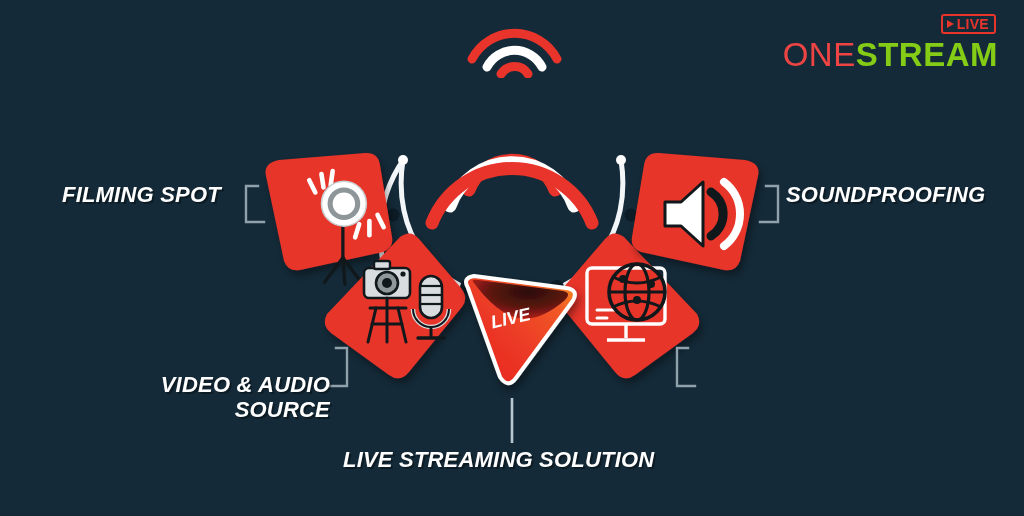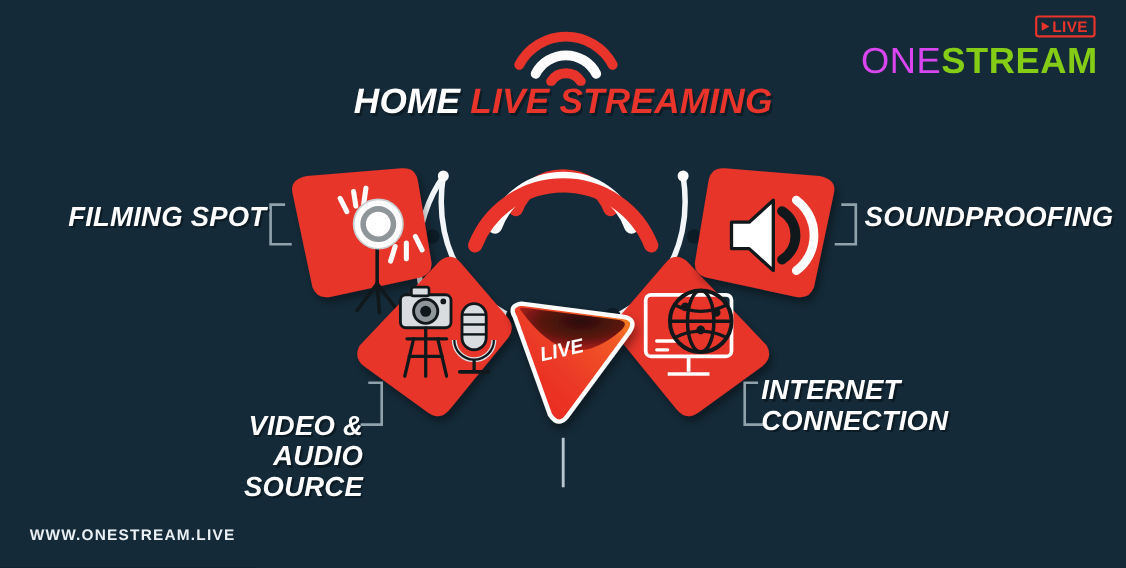--- a/index.html
+++ b/index.html
@@ -46,21 +46,21 @@
     font-size: 14px;
     font-weight: 700;
     letter-spacing: .3px;
   }
   .logo-word {
     font-size: 33px;
     letter-spacing: .5px;
     color: #eef3f6;
     white-space: nowrap;
   }
-  .logo-word .one { font-weight: 400; color: #d946ef; }
+  .logo-word .one { font-weight: 400; color: #ef4444; }
   .logo-word .stream { font-weight: 700; color: #84cc16; }
 
   
   .wifi-top {
     position: absolute;
     left: 462px;
     top: 22px;
     width: 105px;
     height: 56px;
   }
@@ -92,21 +92,21 @@
     width: 1024px; height: 516px;
     pointer-events: none;
   }
 
   
   .label {
     position: absolute;
     color: #ffffff;
     font-weight: 700;
     font-style: italic;
-    font-size: 25px;
+    font-size: 22px;
     line-height: 1.12;
     letter-spacing: .2px;
     text-shadow: 2px 2px 0 rgba(0,0,0,.35);
     white-space: pre-line;
   }
   .label-filming    { left: 62px;  top: 183px; }
   .label-sound      { left: 786px; top: 183px; }
   .label-video      { left: 152px; top: 341px; text-align: right; margin-top: 32px; }
   .label-internet   { left: 692px; top: 341px; text-align: left; }
   .label-solution   { left: 343px; top: 448px; }
@@ -137,21 +137,20 @@
     </div>
   </div>
 
   <svg class="wifi-top" viewBox="0 0 105 56">
     <path d="M10 37 A 48 48 0 0 1 95 37" fill="none" stroke="#e8342a" stroke-width="9" stroke-linecap="round"></path>
     <path d="M25 45 A 31 31 0 0 1 80 45" fill="none" stroke="#ffffff" stroke-width="9" stroke-linecap="round"></path>
     <path d="M39 52 A 16 16 0 0 1 66 52" fill="none" stroke="#e8342a" stroke-width="9" stroke-linecap="round"></path>
   </svg>
 
   <div class="title-block">
-    <div class="title-line l1"><span>HOME </span><span class="title-accent">LIVE STREAMING</span></div>
   </div>
 
   <svg class="stage" viewBox="0 0 1024 516">
     <defs>
       <filter id="petalShadow" x="-30%" y="-30%" width="170%" height="170%">
         <feDropShadow dx="3" dy="5" stdDeviation="4" flood-color="#000000" flood-opacity="0.38"></feDropShadow>
       </filter>
       <filter id="markShadow" x="-40%" y="-40%" width="190%" height="190%">
         <feDropShadow dx="2" dy="5" stdDeviation="5" flood-color="#000000" flood-opacity="0.45"></feDropShadow>
       </filter>
@@ -303,19 +302,17 @@
 
       <path d="M329 386 L347 386 L347 348 L336 348"></path>
 
       <path d="M695 386 L677 386 L677 348 L688 348"></path>
     </g>
   </svg>
 
   <div class="label label-filming">FILMING SPOT</div>
   <div class="label label-video" style="width:178px;">VIDEO &amp; AUDIO
 SOURCE</div>
-  <div class="label label-internet" style="width:200px;">INTERNET
-CONNECTION</div>
+  <div class="label label-solution">LIVE STREAMING SOLUTION</div>
   <div class="label label-sound">SOUNDPROOFING</div>
 
-  <div class="footer-url">WWW.ONESTREAM.LIVE</div>
 
 </div>
 
 </body></html>

